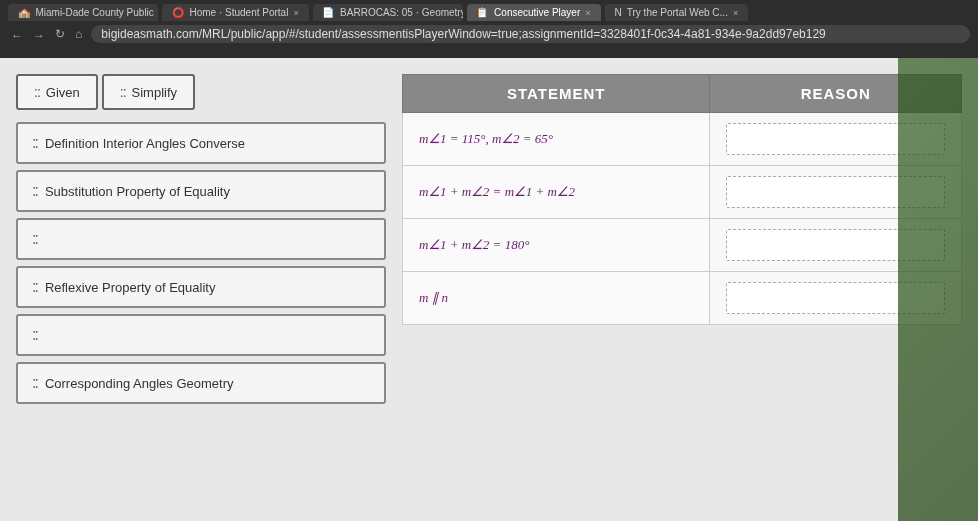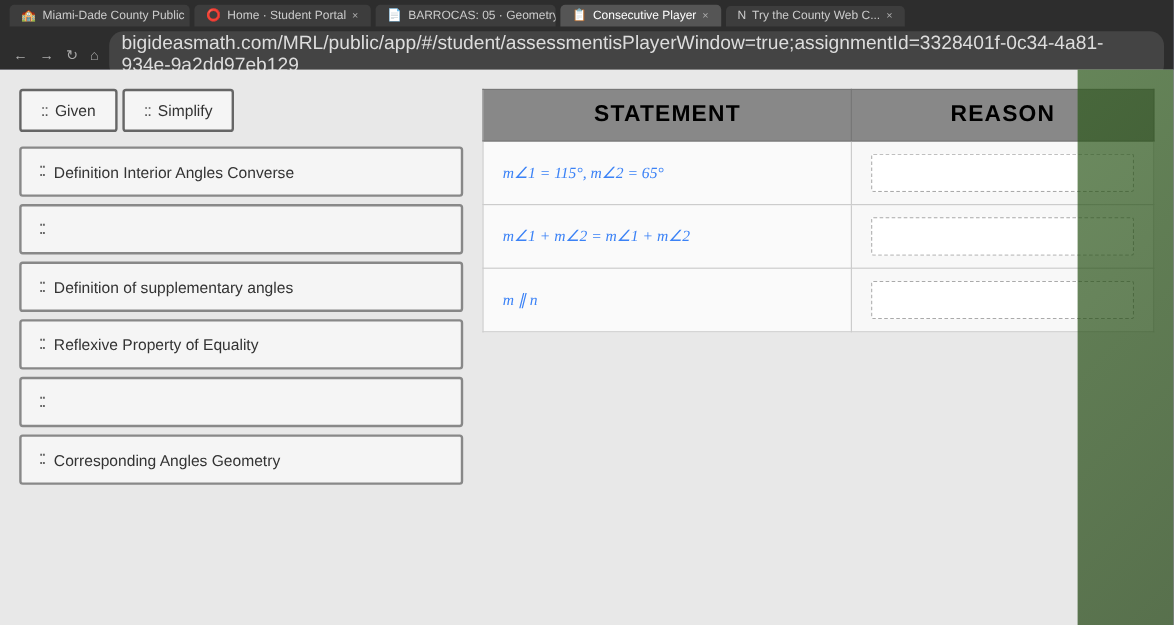--- a/index.html
+++ b/index.html
@@ -62,21 +62,21 @@
       color: #aaa;
       font-size: 12px;
       cursor: pointer;
       padding: 0 3px;
     }
     .url-bar {
       background: #444;
       border-radius: 12px;
       padding: 2px 10px;
       color: #ddd;
-      font-size: 16px;
+      font-size: 12px;
       flex: 1;
     }
 
     
     .main-content {
       display: flex;
       height: calc(521px - 58px);
       background: #e8e8e8;
       padding: 16px;
       gap: 16px;
@@ -143,34 +143,34 @@
     }
 
     .proof-table {
       width: 100%;
       border-collapse: collapse;
       background: #f9f9f9;
     }
 
     .proof-table thead tr th {
       background: #888;
-      color: #000000;
-      font-size: 19px;
+      color: #ffffff;
+      font-size: 15px;
       font-weight: bold;
       padding: 10px 16px;
       text-align: center;
       border: 1px solid #777;
       letter-spacing: 1px;
     }
 
     .proof-table tbody tr td {
       border: 1px solid #ccc;
       padding: 10px 16px;
       font-size: 13px;
-      color: #3b82f6;
+      color: #701a75;
       vertical-align: middle;
     }
 
     .proof-table tbody tr td:first-child {
       width: 55%;
       background: #fafafa;
     }
 
     .proof-table tbody tr td:last-child {
       width: 45%;
@@ -225,21 +225,21 @@
       <span>BARROCAS: 05 · Geometry</span>
 
     </div>
     <div class="tab active">
       <span>📋</span>
       <span>Consecutive Player</span>
       <span class="tab-close">×</span>
     </div>
     <div class="tab">
       <span>N</span>
-      <span>Try the County Web C...</span>
+      <span>Try the Portal Web C...</span>
       <span class="tab-close">×</span>
     </div>
   </div>
   <div class="address-bar">
     <div class="nav-btns">
       <span class="nav-btn">←</span>
       <span class="nav-btn">→</span>
       <span class="nav-btn">↻</span>
       <span class="nav-btn">⌂</span>
     </div>
@@ -263,24 +263,24 @@
         <span>Simplify</span>
       </div>
     </div>
 
     <div class="drag-item">
       <span class="dots">::</span>
       <span>Definition Interior Angles Converse</span>
     </div>
     <div class="drag-item">
       <span class="dots">::</span>
-    </div>
-    <div class="drag-item">
-      <span class="dots">::</span>
-      <span>Definition of supplementary angles</span>
+      <span>Substitution Property of Equality</span>
+    </div>
+    <div class="drag-item">
+      <span class="dots">::</span>
     </div>
     <div class="drag-item">
       <span class="dots">::</span>
       <span>Reflexive Property of Equality</span>
     </div>
     <div class="drag-item">
       <span class="dots">::</span>
     </div>
     <div class="drag-item">
       <span class="dots">::</span>
@@ -309,20 +309,28 @@
         <tr>
           <td>
             <span class="math">m∠1 + m∠2 = m∠1 + m∠2</span>
           </td>
           <td>
             <div class="reason-drop"></div>
           </td>
         </tr>
         <tr>
           <td>
+            <span class="math">m∠1 + m∠2 = 180°</span>
+          </td>
+          <td>
+            <div class="reason-drop"></div>
+          </td>
+        </tr>
+        <tr>
+          <td>
             <span class="math parallel-symbol">m ∥ n</span>
           </td>
           <td>
             <div class="reason-drop"></div>
           </td>
         </tr>
       </tbody>
     </table>
   </div>
 

